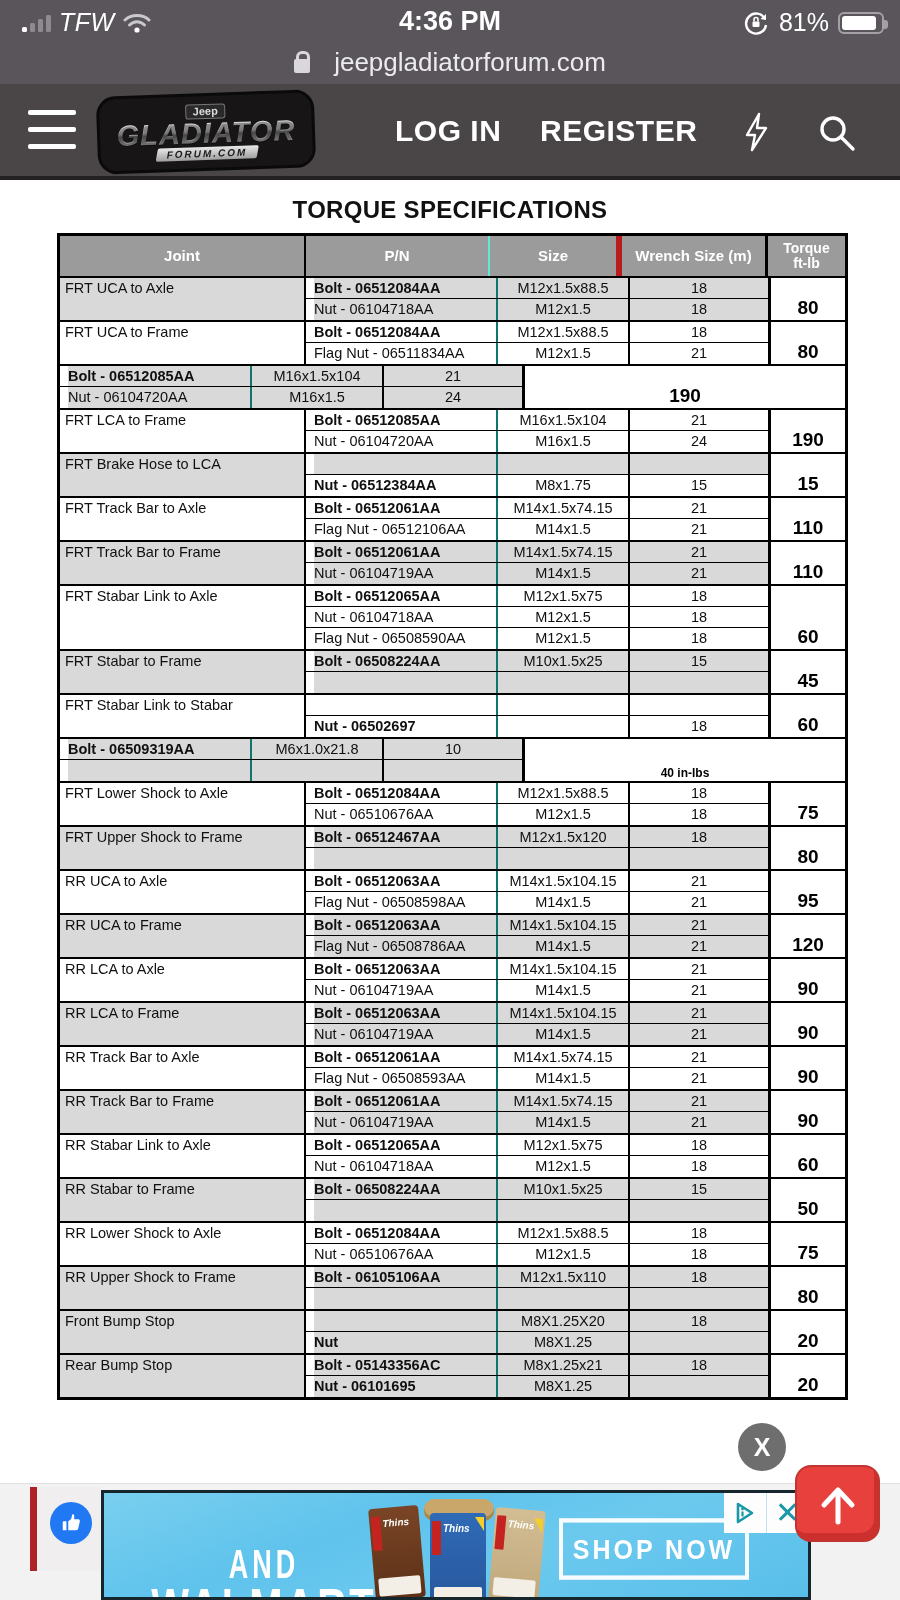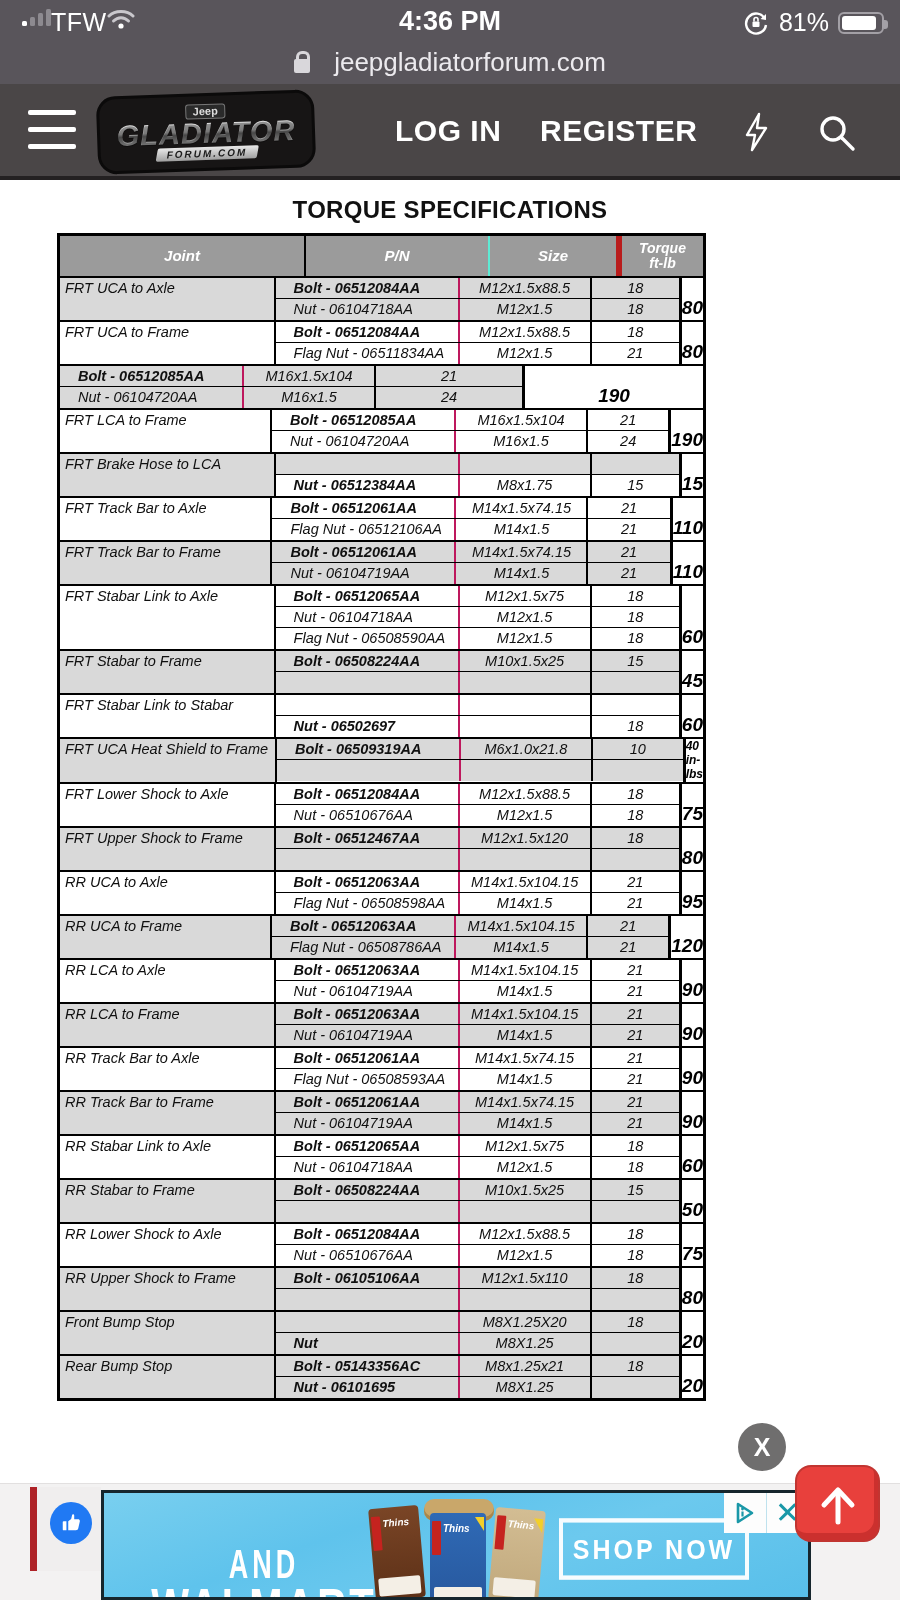--- a/index.html
+++ b/index.html
@@ -2,21 +2,21 @@
 <html><head>
 <meta charset="utf-8">
 <style>
   html,body{margin:0;padding:0;background:#ffffff;}
   *{box-sizing:border-box;font-family:"Liberation Sans",sans-serif;}
   .phone{position:relative;width:900px;height:1600px;background:#ffffff;overflow:hidden;margin:0 auto;}
 
   
   .statusbar{position:absolute;left:0;top:0;width:900px;height:84px;background:#59555b;color:#fff;}
   .sb-row1{position:absolute;left:0;top:4px;width:100%;height:36px;}
-  .sb-left{position:absolute;left:22px;top:4px;display:flex;align-items:flex-start;}
+  .sb-left{position:absolute;left:22px;top:4px;display:flex;align-items:center;gap:8px;font-style:italic;}
   .sig{display:flex;align-items:flex-end;gap:3px;height:18px;}
   .sig i{display:block;width:5px;border-radius:1.5px;background:#8d8a90;}
   .sig i:nth-child(1){height:5px;background:#ffffff;}
   .sig i:nth-child(2){height:9px;}
   .sig i:nth-child(3){height:13px;}
   .sig i:nth-child(4){height:17px;}
   .carrier{font-size:25px;color:#fff;letter-spacing:.5px;}
   .sb-time{position:absolute;left:0;right:0;top:2px;text-align:center;font-size:27px;font-weight:700;color:#fff;}
   .sb-right{position:absolute;right:16px;top:4px;display:flex;align-items:center;gap:9px;}
   .pct{font-size:25px;color:#fff;}
@@ -38,35 +38,35 @@
   .logo .forum{font-size:10px;font-weight:700;letter-spacing:2px;color:#1c1c1c;background:linear-gradient(180deg,#e8e8e8,#9f9f9f);border-radius:2px;padding:0 10px;transform:skewX(-12deg);line-height:13px;}
   .nav-link{position:absolute;top:30px;font-size:30px;font-weight:700;color:#fff;letter-spacing:.5px;cursor:pointer;}
   .nav-login{left:395px;}
   .nav-register{left:540px;}
   .nav-icon{position:absolute;top:24px;width:48px;height:48px;cursor:pointer;}
 
   
   .title{position:absolute;left:0;top:196px;width:100%;text-align:center;font-size:24px;font-weight:700;color:#111;letter-spacing:.3px;}
 
   
-  .ttable{position:absolute;left:57px;top:233px;width:649px;border:3px solid #000;background:#fff;font-style:italic;}
+  .ttable{position:absolute;left:57px;top:233px;width:791px;border:3px solid #000;background:#fff;}
   .thead{display:flex;height:42px;background:#9b9b9b;border-bottom:2px solid #000;}
   .thead .hc{color:#fff;font-weight:700;font-size:15px;display:flex;align-items:center;justify-content:center;text-align:center;line-height:16px;}
   .hc.h-joint{width:246px;border-right:2px solid #000;}
   .hc.h-pn{width:184px;border-right:2px solid #5eead4;}
   .hc.h-size{width:132px;border-right:6px solid #b91c1c;}
   .hc.h-wrench{width:146px;border-right:3px solid #000;}
   .hc.h-torque{flex:1;flex-direction:column;font-size:14px;line-height:15px;}
   .tgroup{display:flex;border-top:2px solid #000;}
   .tgroup:first-of-type{border-top:none;}
   .c-joint{width:246px;border-right:2px solid #000;font-size:14.5px;color:#101010;padding:1px 0 0 5px;line-height:19px;}
   .mid{width:462px;display:flex;flex-direction:column;}
   .subrow{display:flex;height:21px;}
   .subrow:not(:last-child){border-bottom:1px solid #000;}
-  .c-pn{width:184px;border-right:2px solid #be185d;font-size:14.5px;padding-left:18px;line-height:20px;color:#101010;white-space:nowrap;overflow:hidden;}
+  .c-pn{width:184px;border-right:2px solid #0f766e;font-size:14.5px;padding-left:0;line-height:20px;color:#101010;white-space:nowrap;overflow:hidden;margin-left:8px;}
   .c-size{width:132px;border-right:2px solid #000;font-size:14.5px;text-align:center;line-height:20px;color:#101010;}
   .c-wrench{flex:1;font-size:14.5px;text-align:center;line-height:20px;color:#101010;}
   .c-torque{flex:1;border-left:3px solid #000;background:#fff;display:flex;align-items:flex-end;justify-content:center;font-weight:700;font-size:19px;color:#000;padding-bottom:1px;}
   .c-torque.small{font-size:12px;}
   .bold{font-weight:700;}
   .bg-gray{background:#d9d9d9;}
   .bg-white{background:#ffffff;}
 
   
   .ad-strip{position:absolute;left:0;top:1483px;width:900px;height:117px;background:#f3f2f2;border-top:1px solid #e2e0e0;}
@@ -157,20 +157,21 @@
     </svg>
   </div>
 
   <div class="title">TORQUE SPECIFICATIONS</div>
 
   <div class="ttable">
     <div class="thead">
       <div class="hc h-joint">Joint</div>
       <div class="hc h-pn">P/N</div>
       <div class="hc h-size">Size</div>
+      <div class="hc h-wrench">Wrench Size (m)</div>
       <div class="hc h-torque">
         <span>Torque</span>
         <span>ft-lb</span>
       </div>
     </div>
     <div id="tbody">
         <div class="tgroup">
           <div class="c-joint bg-gray">FRT UCA to Axle</div>
           <div class="mid">
             <div class="subrow">
@@ -328,21 +329,20 @@
             </div>
             <div class="subrow">
               <div class="c-pn bg-white bold">Nut - 06502697</div>
               <div class="c-size bg-white"></div>
               <div class="c-wrench bg-white">18</div>
             </div>
           </div>
           <div class="c-torque">60</div>
         </div>
         <div class="tgroup">
-          <div class="c-joint bg-gray">FRT UCA Heat Shield to Frame</div>
           <div class="mid">
             <div class="subrow">
               <div class="c-pn bg-gray bold">Bolt - 06509319AA</div>
               <div class="c-size bg-gray">M6x1.0x21.8</div>
               <div class="c-wrench bg-gray">10</div>
             </div>
             <div class="subrow">
               <div class="c-pn bg-gray"></div>
               <div class="c-size bg-gray"></div>
               <div class="c-wrench bg-gray"></div>

